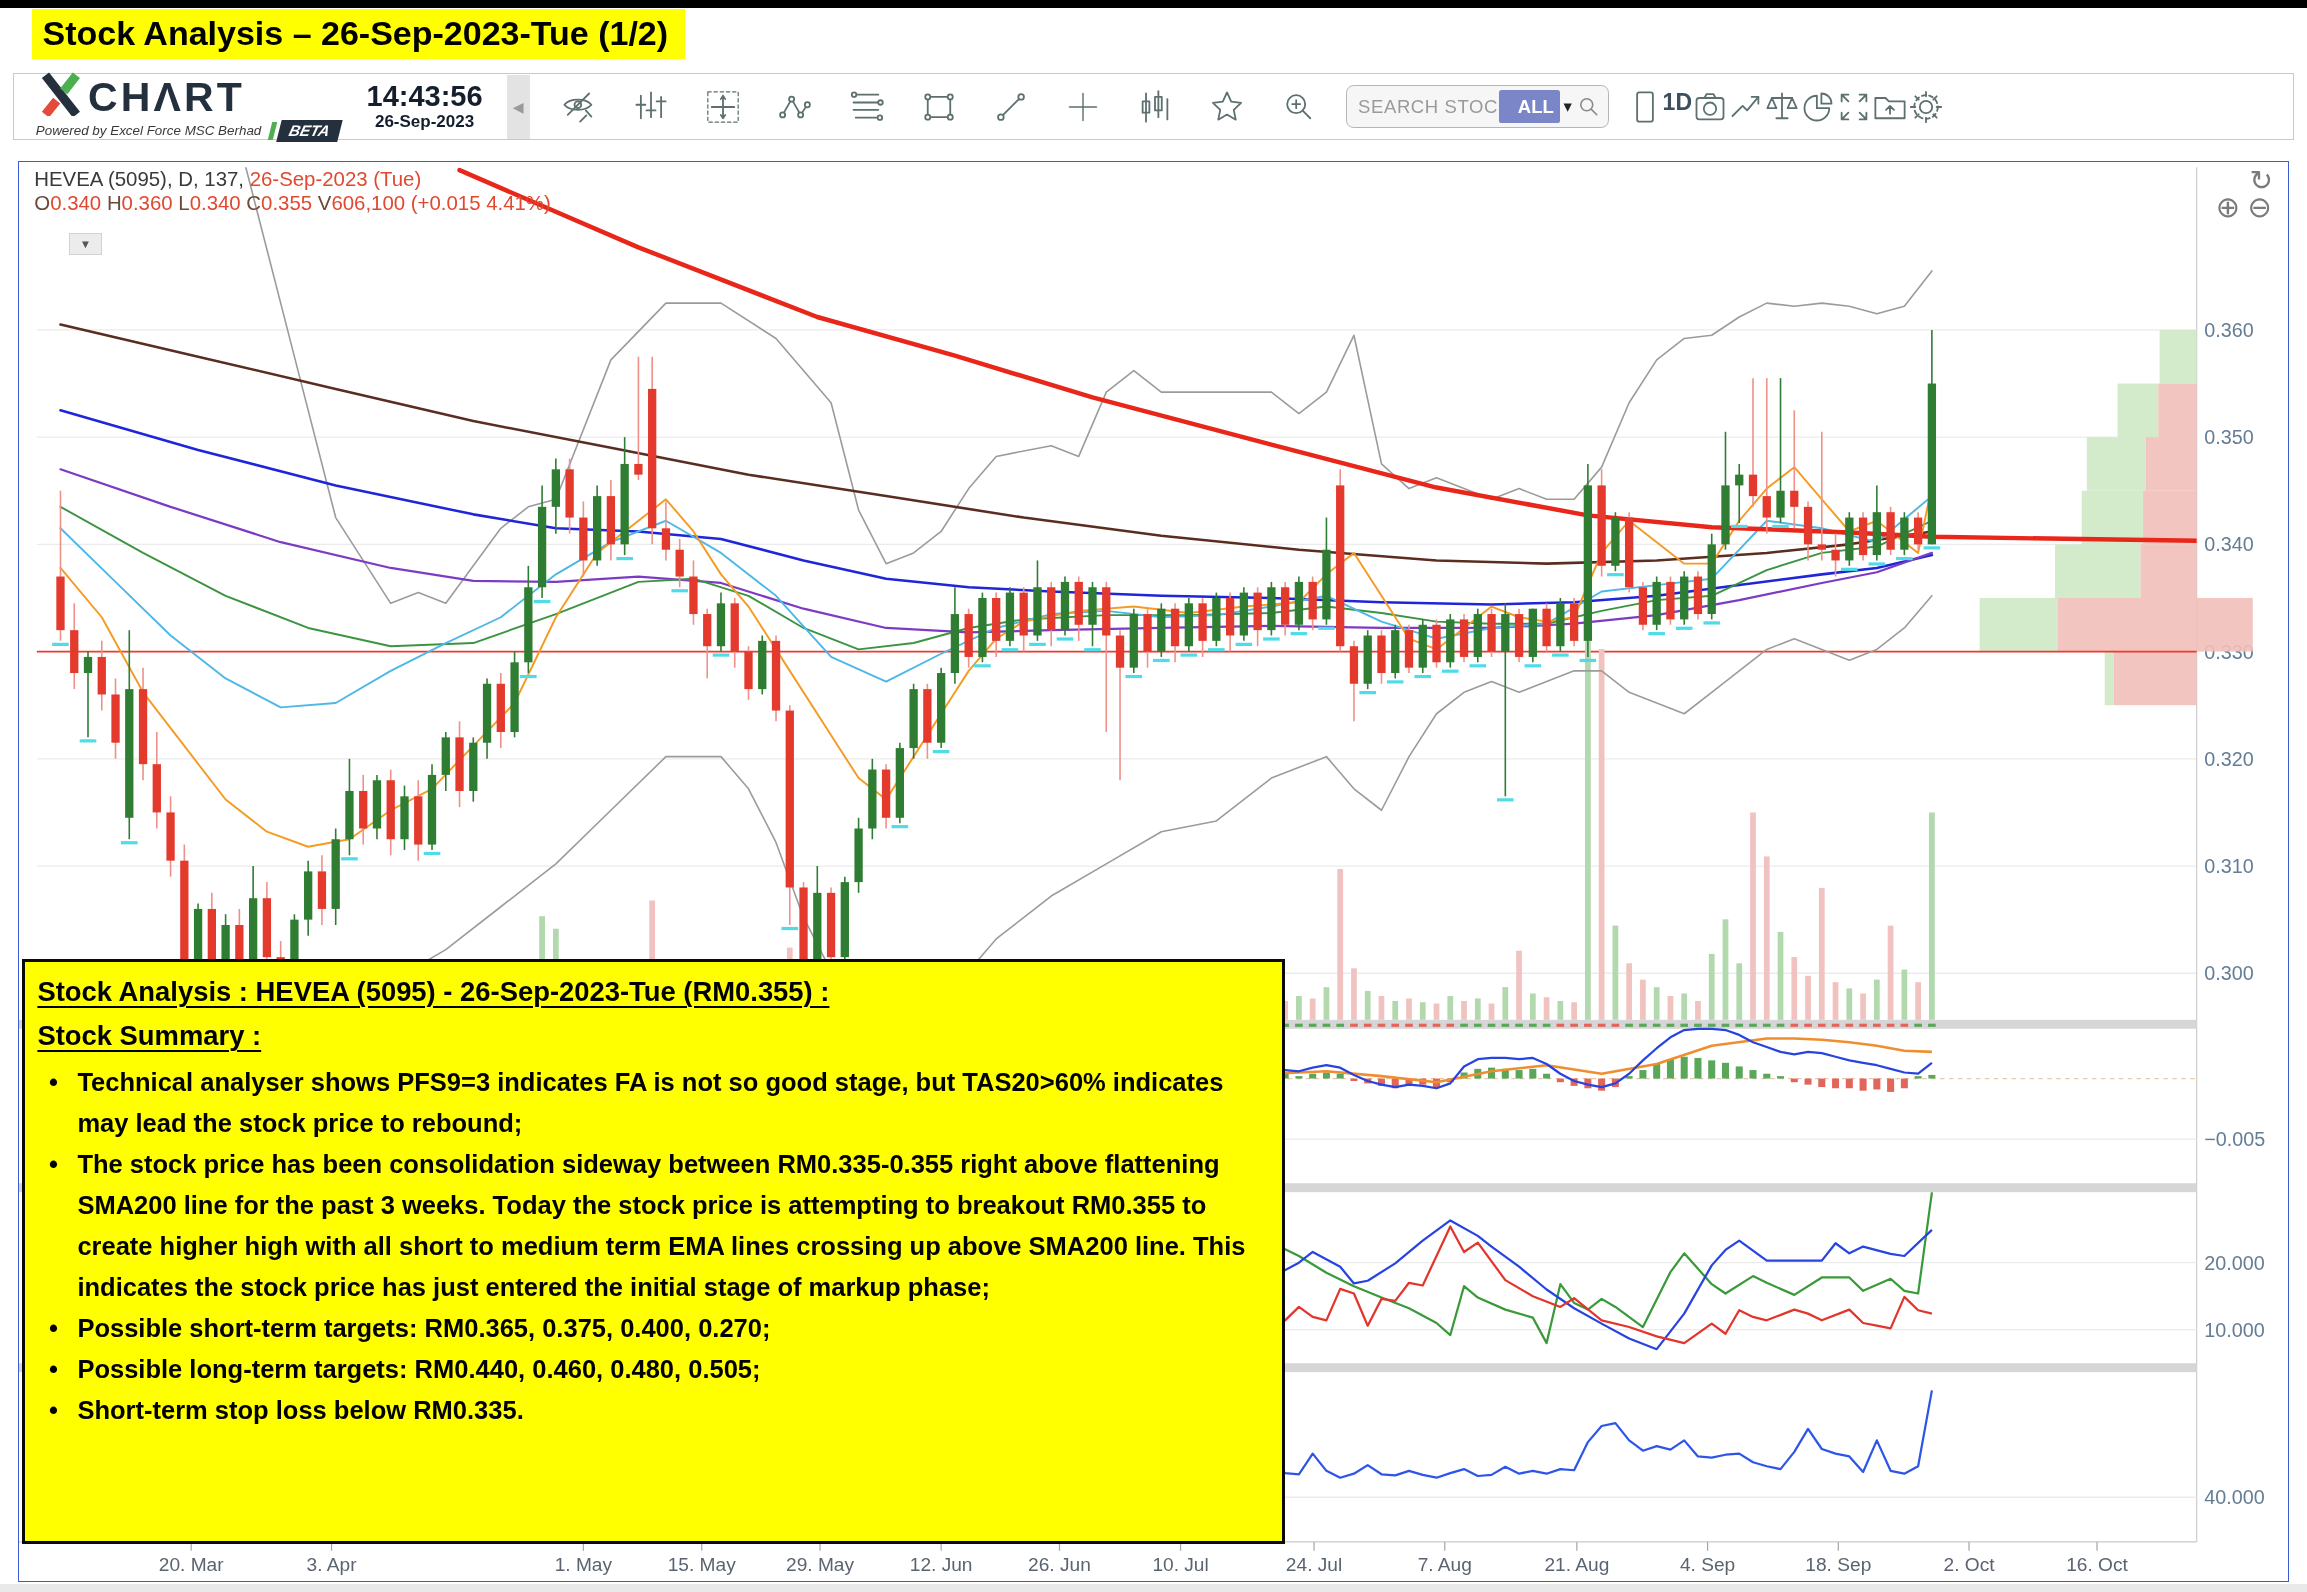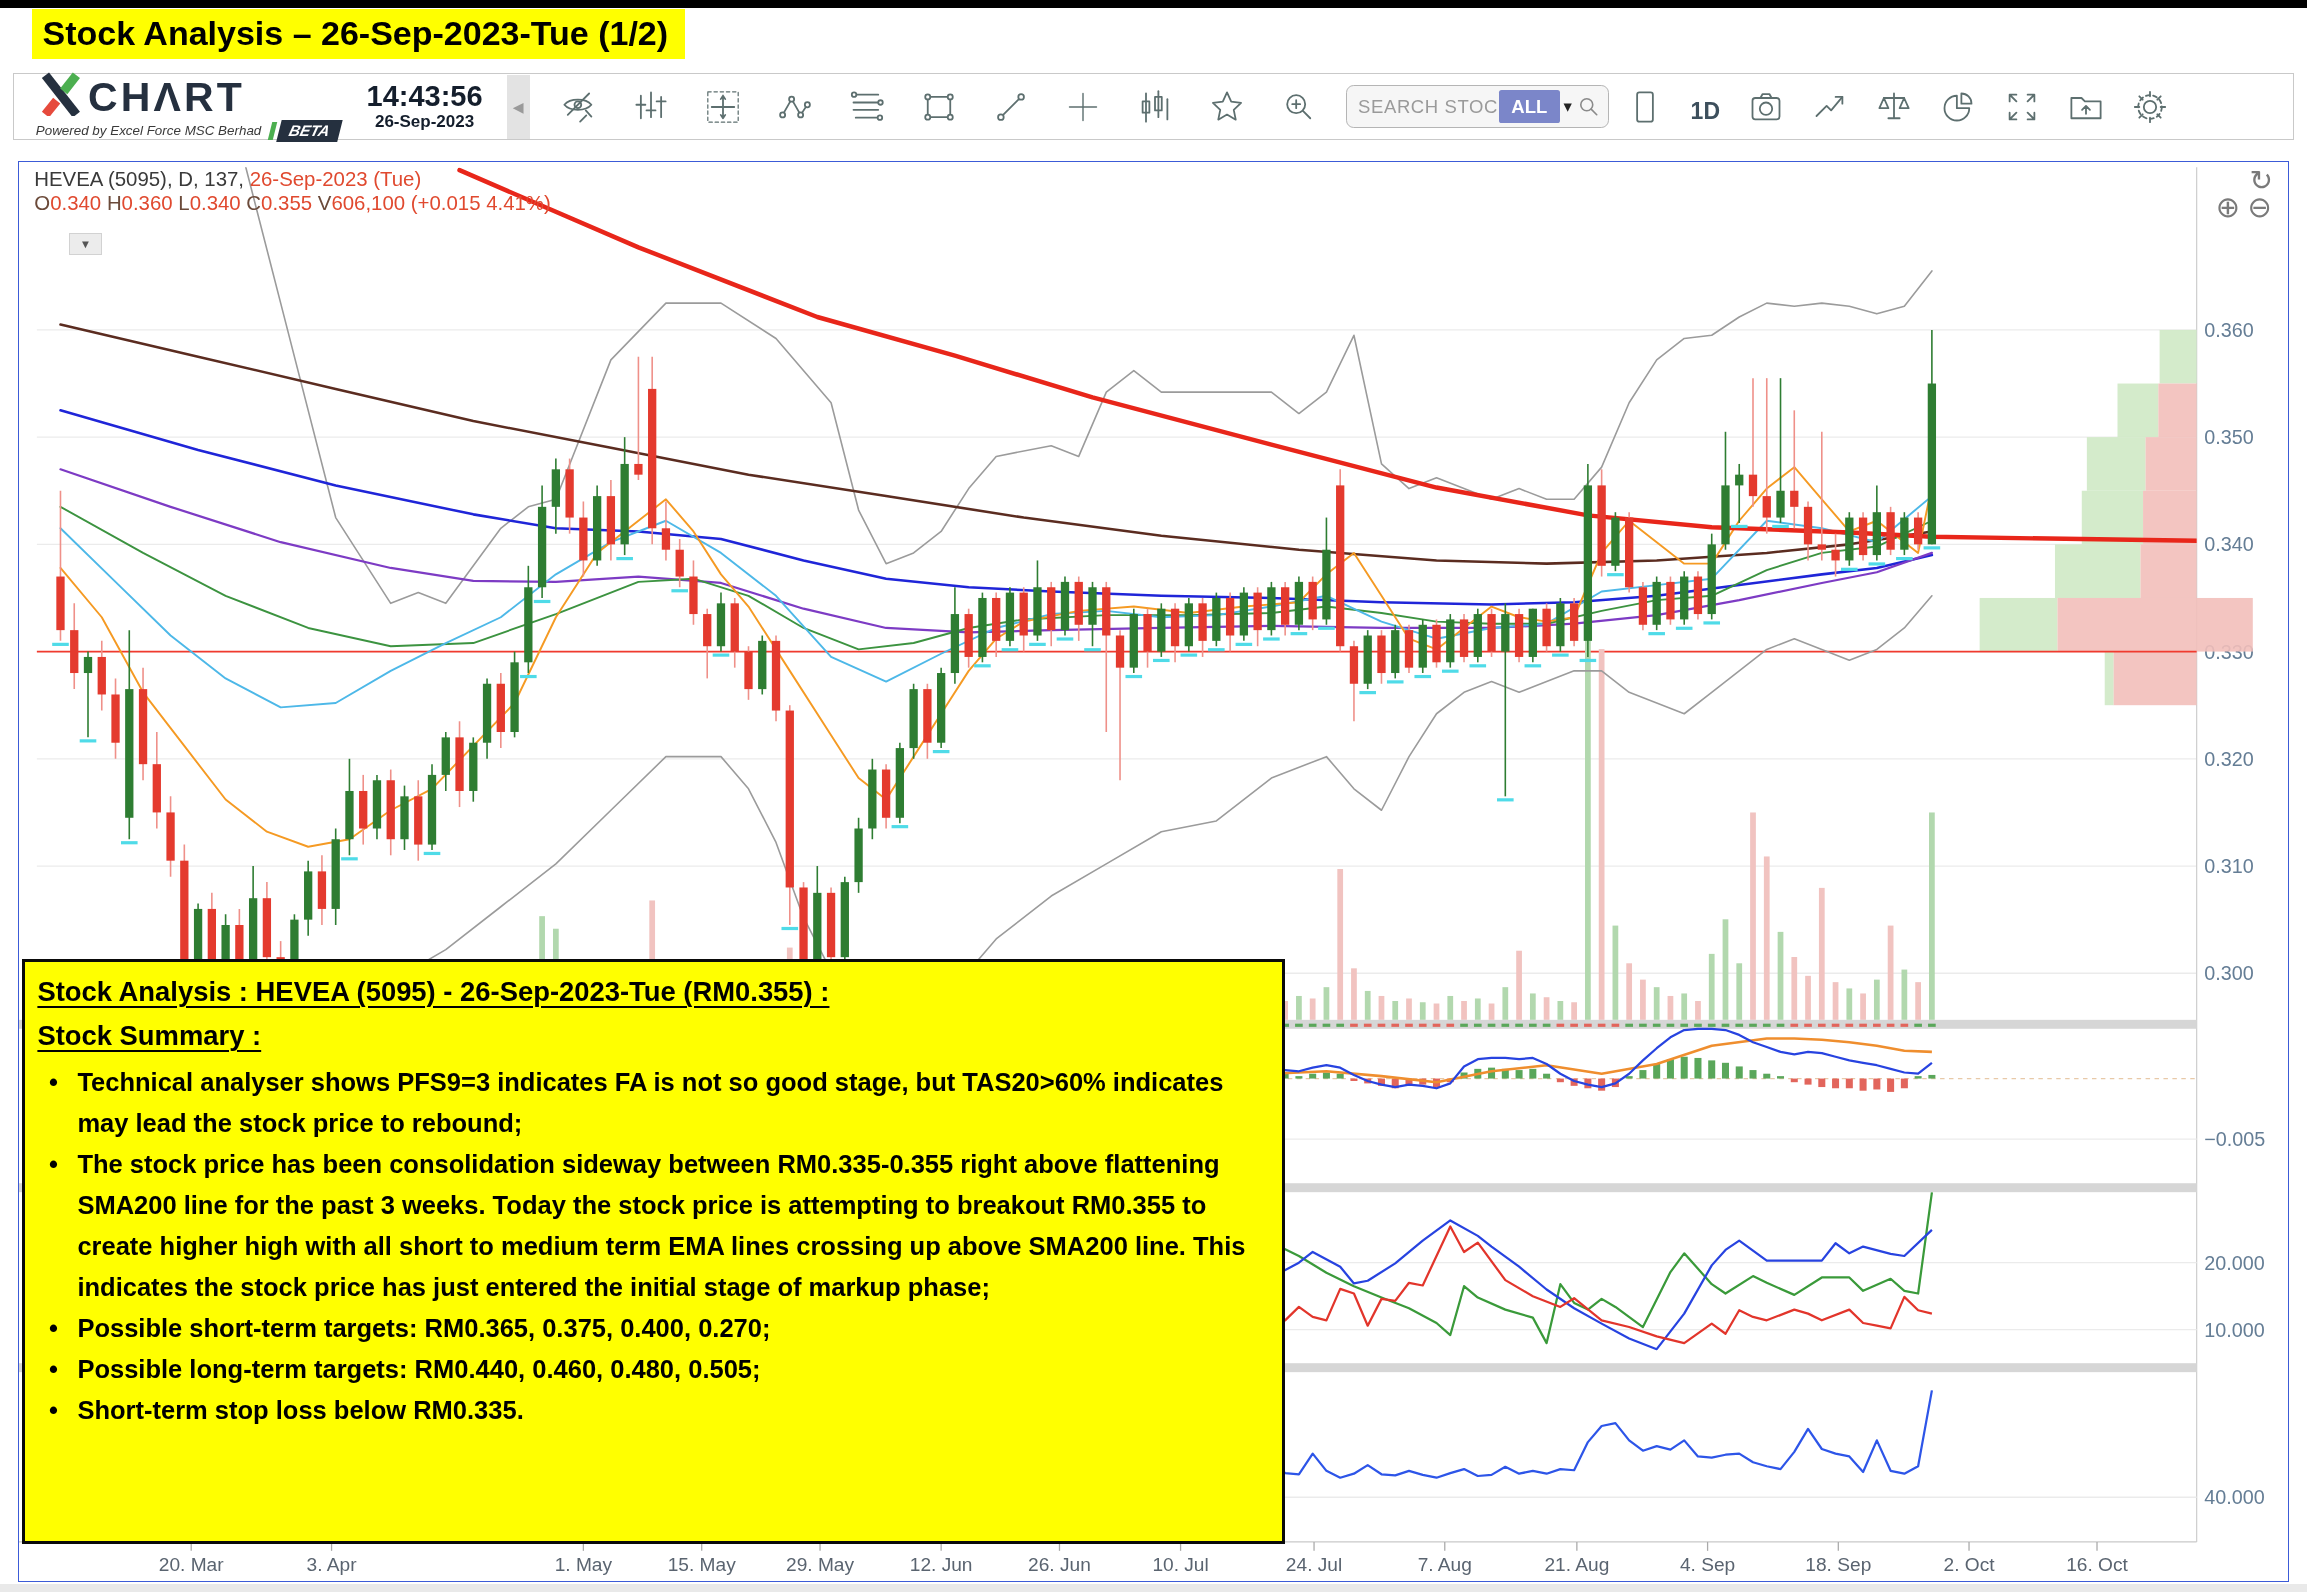--- a/index.html
+++ b/index.html
@@ -24,23 +24,23 @@
   .clock-date{font-size:17px;font-weight:bold;color:#141e2c;}
   .sep-strip{margin-left:24px;width:23px;height:64px;background:#e3e3e3;display:flex;align-items:center;
       justify-content:center;color:#9a9a9a;font-size:14px;cursor:pointer;}
   .tools-row{display:flex;align-items:center;margin-left:31px;gap:36px;}
   .tbtn{background:none;border:none;padding:0;cursor:pointer;display:flex;align-items:center;justify-content:center;}
   .ticon{width:36px;height:36px;stroke:#5d6f6f;fill:none;stroke-width:3.2;stroke-linecap:round;stroke-linejoin:round;}
   .search-box{margin-left:29px;width:263px;height:43px;border:1.3px solid #b5b5b5;border-radius:7.7px;
       background:#f6f6f6;display:flex;align-items:center;padding:0 6.4px 0 11.5px;box-sizing:border-box;}
   .search-ph{color:#9a9a9a;font-size:18.5px;letter-spacing:0.6px;flex:1;white-space:nowrap;overflow:hidden;}
   .all-btn{background:#7b86c9;color:#fff;border:none;font-size:18.5px;font-weight:bold;width:61px;height:33px;
-      border-radius:2.6px;cursor:pointer;}
+      border-radius:2.6px;cursor:pointer;text-align:right;}
   .chev{color:#222;font-size:16.6px;margin:0 3.8px;cursor:pointer;}
-  .right-tools{display:flex;align-items:flex-end;margin-left:18px;gap:28px;}
+  .right-tools{display:flex;align-items:flex-start;margin-left:18px;}
   .oned{font-size:23px;font-weight:bold;color:#3d4f5c;}
   
   .chart-wrap{position:absolute;left:18px;top:161px;width:2271px;height:1421px;background:#fff;
       border:1.9px solid #3c5bd7;box-sizing:border-box;}
   #chart-svg{position:absolute;left:0;top:0;}
   .chart-header{position:absolute;left:15.3px;top:5.1px;line-height:24px;}
   .ch1{font-size:20.4px;color:#3a3a3a;white-space:nowrap;}
   .ch1 .dt{color:#e0492f;}
   .ch2{font-size:20.4px;white-space:nowrap;}
   .ch2 .lb{color:#6b4a3a;}

